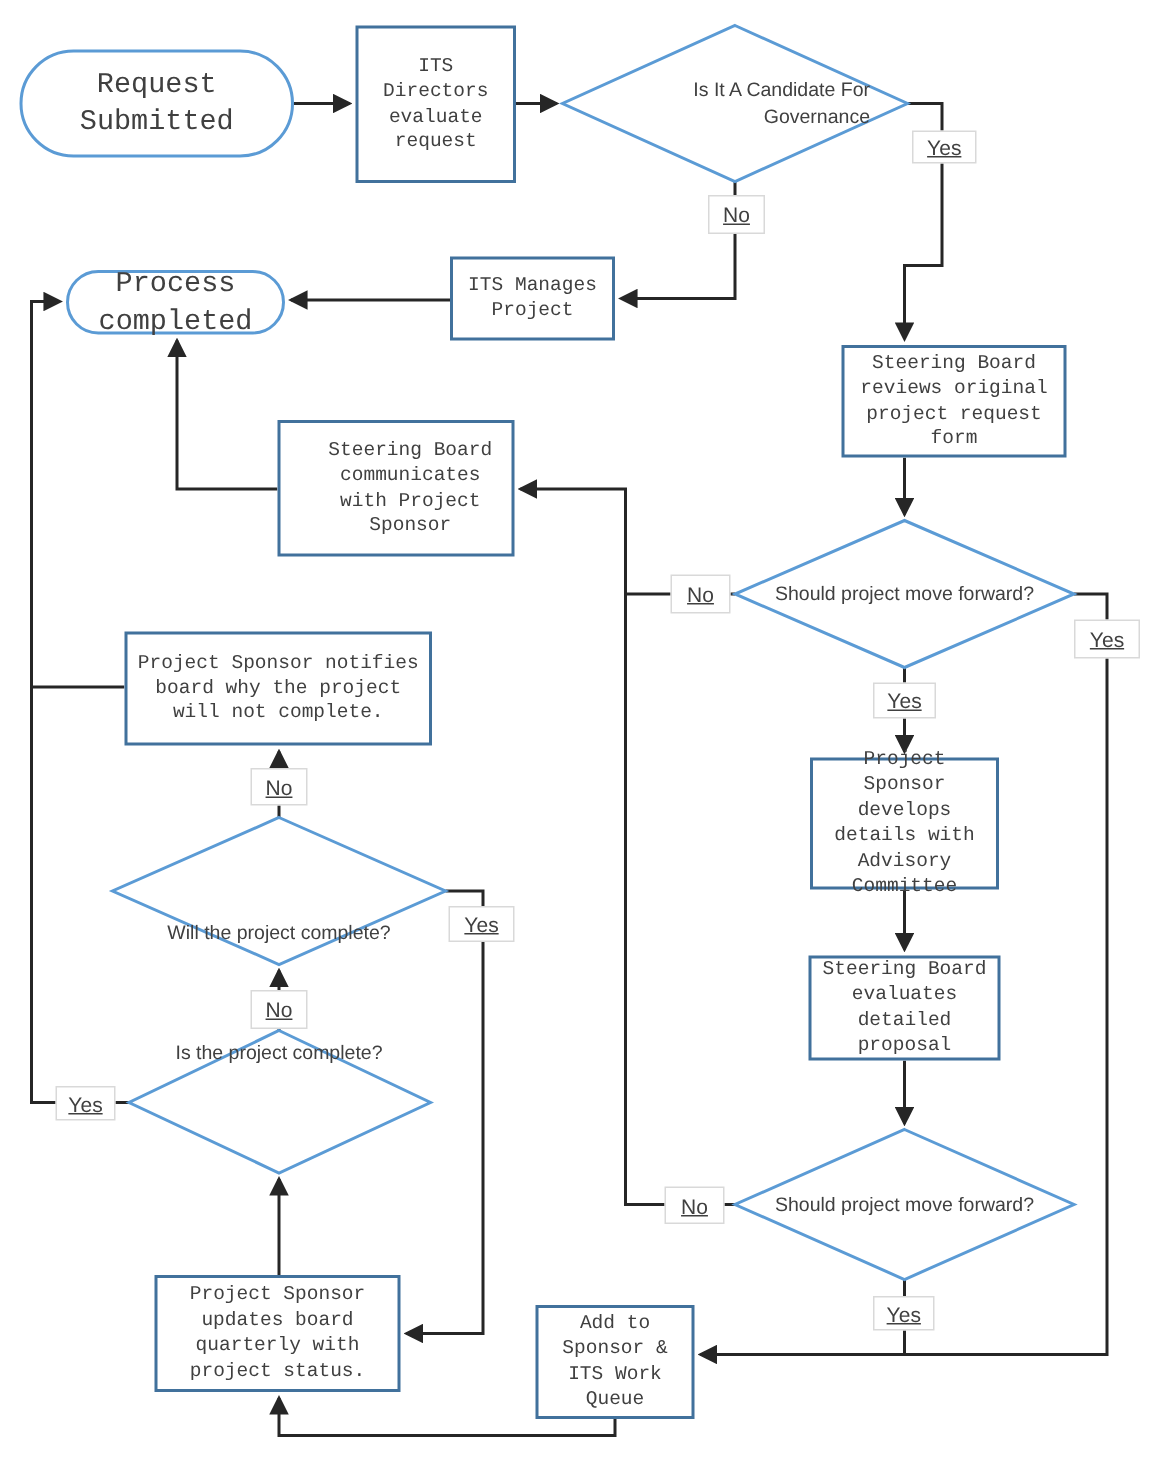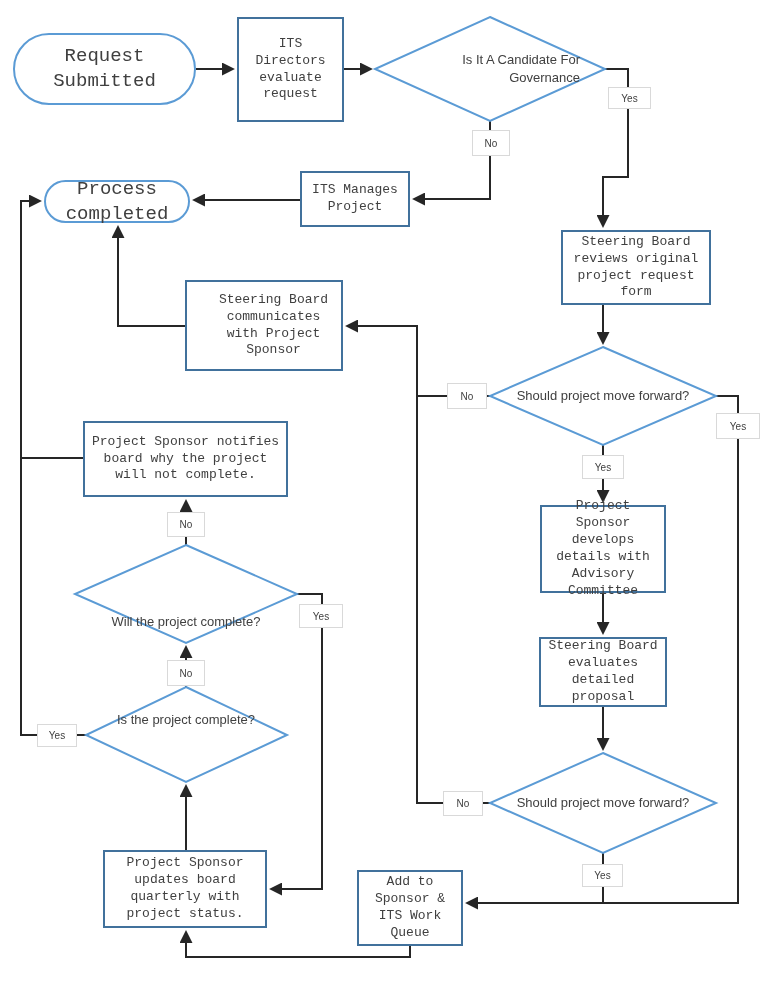--- a/index.html
+++ b/index.html
@@ -23,21 +23,21 @@
   }
   .rect-node{border:2px solid var(--rect-border);}
   .stadium-node{border:2px solid var(--diamond-border);border-radius:999px;font-size:19px;}
   .diamond-text{
     position:absolute;z-index:2;display:flex;align-items:center;justify-content:center;
     text-align:right;color:var(--text-color);font-size:13px;line-height:1.35;background:transparent;
   }
   .edge-label{
     position:absolute;z-index:3;box-sizing:border-box;background:#fff;
     border:1px solid var(--label-border);color:var(--text-color);
-    display:flex;align-items:center;justify-content:center;font-size:10px;
+    display:flex;align-items:center;justify-content:center;font-size:14px;text-decoration:underline;
   }
 </style>
 </head>
 <body>
 
 <div class="canvas">
 
   <svg class="wires" width="768" height="982" viewBox="0 0 768 982">
     <defs>
       <marker id="arrowhead" viewBox="0 0 10 10" refX="8.5" refY="5" markerWidth="6.5" markerHeight="6.5" orient="auto-start-reverse">
@@ -95,21 +95,21 @@
   <div class="node rect-node" style="left:103px;top:850px;width:164px;height:78px;">Project Sponsor updates board quarterly with project status.</div>
 
   <div class="node rect-node" style="left:357px;top:870px;width:106px;height:76px;">Add to Sponsor &amp; ITS Work Queue</div>
 
   <div class="diamond-text" style="left:400px;top:42px;width:180px;height:54px;">Is It A Candidate For Governance</div>
 
   <div class="diamond-text" style="left:513px;top:370px;width:180px;height:52px;">Should project move forward?</div>
 
   <div class="diamond-text" style="left:96px;top:596px;width:180px;height:52px;">Will the project complete?</div>
 
-  <div class="diamond-text" style="left:96px;top:694px;width:180px;height:52px;">Is the project complete?</div>
+  <div class="diamond-text" style="left:96px;top:676px;width:180px;height:52px;">Is the project complete?</div>
 
   <div class="diamond-text" style="left:513px;top:777px;width:180px;height:52px;">Should project move forward?</div>
 
   <div class="edge-label" style="left:608px;top:87px;width:43px;height:22px;">Yes</div>
 
   <div class="edge-label" style="left:472px;top:130px;width:38px;height:26px;">No</div>
 
   <div class="edge-label" style="left:447px;top:383px;width:40px;height:26px;">No</div>
 
   <div class="edge-label" style="left:716px;top:413px;width:44px;height:26px;">Yes</div>

